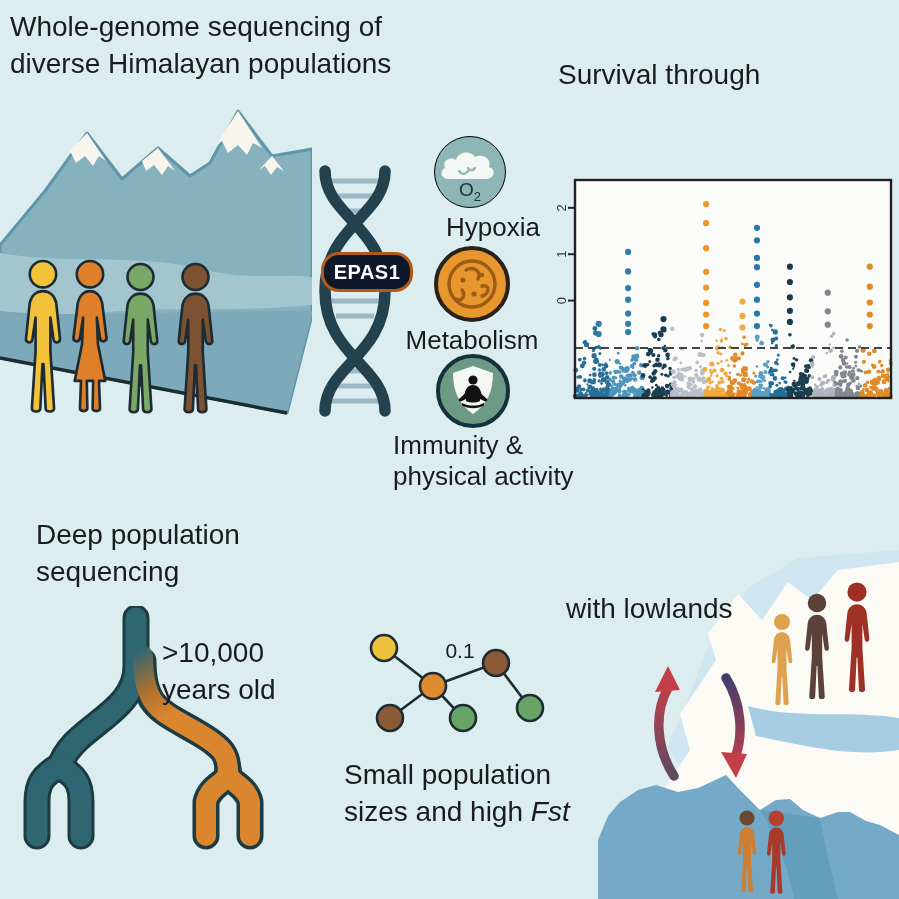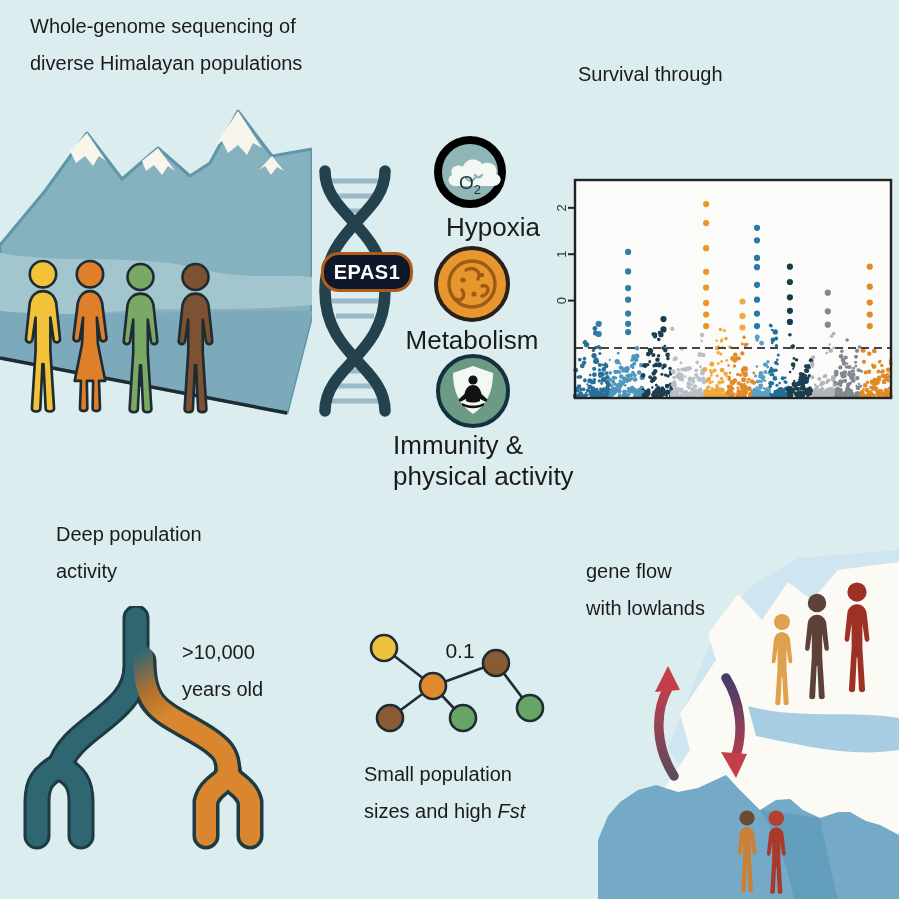--- a/index.html
+++ b/index.html
@@ -1,24 +1,24 @@
 <!DOCTYPE html>
 <html><head>
 <meta charset="utf-8">
 <style>
   html,body{margin:0;padding:0;background:#dcedf0;}
   #stage{position:relative;width:899px;height:899px;background:#dcedf0;overflow:hidden;
          font-family:"Liberation Sans",sans-serif;color:#1b1b1b;}
-  .h{position:absolute;font-size:20px;line-height:37px;z-index:6;white-space:pre;margin-left:20px;}
+  .h{position:absolute;font-size:28px;line-height:37px;z-index:6;white-space:pre;}
   .cap{position:absolute;font-size:26px;line-height:31px;z-index:6;}
   .center{text-align:center;}
   .scene{position:absolute;z-index:1;}
   .mid{z-index:3;}
   .circle-icon{position:absolute;border-radius:50%;box-sizing:border-box;z-index:4;}
-  #icon-hypoxia{left:434px;top:136px;width:72px;height:72px;background:#8fb6b6;border:8px solid #000000;}
+  #icon-hypoxia{left:434px;top:136px;width:72px;height:72px;background:#8fb6b6;border:1px solid #000000;}
   #icon-metabolism{left:434px;top:246px;width:76px;height:76px;background:#e8962e;border:4px solid #27221c;}
   #icon-immunity{left:436px;top:354px;width:74px;height:74px;background:#6d9a84;border:4px solid #14323b;}
   .o2{position:absolute;bottom:3px;left:0;width:100%;text-align:center;font-size:19px;color:#17333c;z-index:5;}
   .o2 sub{font-size:13px;}
   #epas1{position:absolute;left:321px;top:252px;width:86px;height:34px;background:#0f172a;
          border:3px solid #b05c18;border-radius:18px;z-index:7;color:#ffffff;font-weight:bold;
          font-size:20px;display:flex;align-items:center;justify-content:center;letter-spacing:.5px;}
   #mplot{position:absolute;left:551px;top:172px;z-index:2;}
   #netplot{position:absolute;left:350px;top:620px;z-index:2;}
   #age-note{left:162px;top:634px;}
@@ -26,23 +26,23 @@
 </style>
 </head>
 <body>
 
 <div id="stage">
 
   <div class="h" style="left:10px;top:8px;"><span>Whole-genome sequencing of</span><br><span>diverse Himalayan populations</span></div>
 
   <div class="h" style="left:558px;top:56px;"><span>Survival through</span><br></div>
 
-  <div class="h" style="left:36px;top:516px;"><span>Deep population</span><br><span>activity</span></div>
-
-  <div class="h" style="left:566px;top:516px;"><br><span>gene flow</span><br><span>with lowlands</span></div>
+  <div class="h" style="left:36px;top:516px;"><span>Deep population</span><br><span>sequencing</span></div>
+
+  <div class="h" style="left:566px;top:516px;"><br><br><span>with lowlands</span></div>
 
   <div class="h" id="age-note"><span>&gt;10,000</span><br><span>years old</span></div>
 
   <div class="h" style="left:344px;top:756px;"><span>Small population</span><br><span>sizes and high </span><span class="fst-italic">Fst</span></div>
 
   <svg class="scene" style="left:0;top:103px;" width="312" height="322" viewBox="0 0 312 322">
     <defs>
       <symbol id="person" overflow="visible">
         <circle cx="60" cy="30" r="25"></circle>
         <path d="M60,62 C48,62 38,70 35,84 L28,150 C26,160 38,163 40,153 L46,112 L46,175 L39,284

